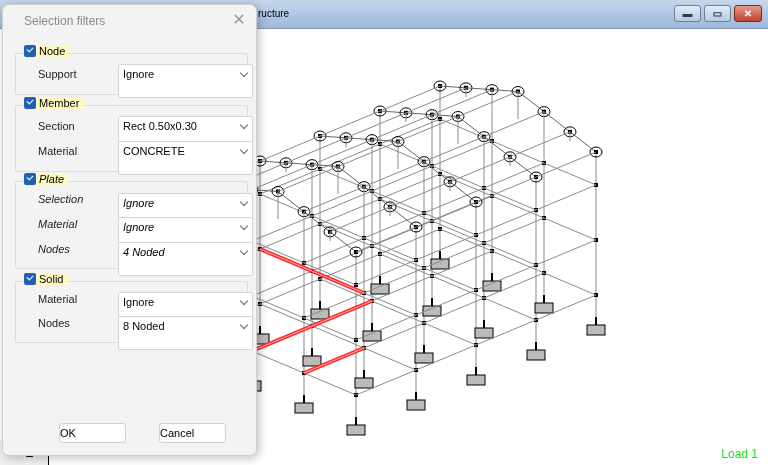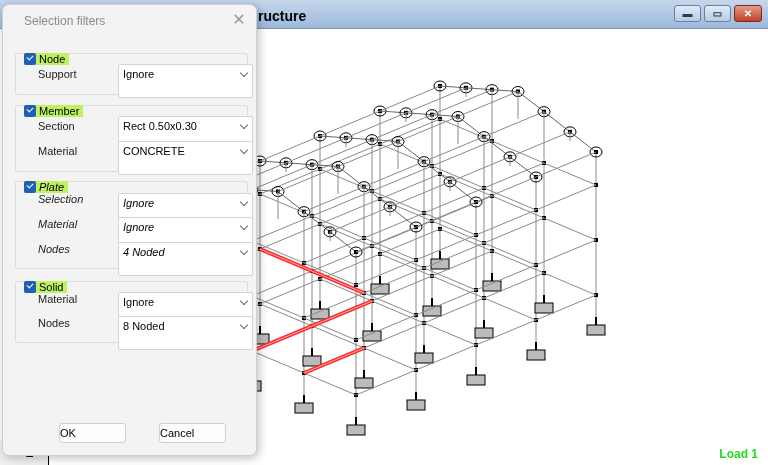--- a/index.html
+++ b/index.html
@@ -1,33 +1,33 @@
 <!DOCTYPE html>
 <html><head>
 <meta charset="utf-8">
 <style>
   html,body{margin:0;padding:0;}
   body{width:768px;height:465px;position:relative;overflow:hidden;background:#ffffff;font-family:"Liberation Sans",sans-serif;}
   .app-titlebar{position:absolute;left:0;top:0;width:768px;height:28px;background:linear-gradient(#c5d7ec,#9db9dc);border-bottom:1px solid #7f95b3;}
-  .app-title{position:absolute;left:258px;top:8px;font-size:14px;color:#000;font-weight:bold;}
+  .app-title{position:absolute;left:258px;top:8px;font-size:10px;color:#000;}
   .win-btns{position:absolute;right:6px;top:5px;display:flex;gap:3px;}
   .win-btn{width:27px;height:17px;border:1px solid #6d7f98;border-radius:3px;background:linear-gradient(#e3ecf7,#b9cbe2);position:relative;box-sizing:border-box;}
   .win-btn.close{width:28px;background:linear-gradient(#e69b8a,#c0402a);border-color:#7a2a1c;}
   .win-btn .glyph{position:absolute;left:0;right:0;top:1px;text-align:center;font-size:10px;font-weight:bold;color:#2b3d55;line-height:14px;}
   .win-btn.close .glyph{color:#fff;}
   .canvas{position:absolute;left:0;top:29px;width:768px;height:436px;background:#fff;}
   .canvas svg{position:absolute;left:0;top:0;}
-  .load-label{position:absolute;right:10px;bottom:4px;color:#22dd22;font-weight:bold;font-size:12px;}
+  .load-label{position:absolute;right:10px;bottom:4px;color:#22dd22;font-weight:normal;font-size:12px;}
   .left-strip{position:absolute;left:0;top:440px;width:48px;height:25px;background:#f0f0f0;border-right:1px solid #000;}
   .left-strip span{position:absolute;left:26px;top:6px;font-size:12px;}
   .dialog{position:absolute;left:2px;top:4px;width:253px;height:450px;background:#f3f3f3;border:1px solid #cfcfcf;border-radius:7px;box-shadow:2px 2px 10px rgba(0,0,0,0.25);}
   .dlg-title{position:absolute;left:9px;top:9px;font-size:12px;color:#8a8a8a;margin-left:12px;}
   .dlg-close{position:absolute;right:7px;top:5px;width:20px;height:20px;color:#9a9a9a;font-size:16px;text-align:center;line-height:20px;}
   .group{position:absolute;left:12px;width:231px;border:1px solid #dcdcdc;border-radius:2px;}
-  .group-legend{position:absolute;left:8px;top:-9px;background:#bef264;padding:0 4px 0 0;display:flex;align-items:center;font-size:11px;margin-top:8px;}
+  .group-legend{position:absolute;left:8px;top:-9px;background:#fef9c3;padding:0 4px 0 0;display:flex;align-items:center;font-size:11px;}
   .chk{width:12px;height:12px;border-radius:2px;background:#1f5fb5;margin-right:3px;position:relative;}
   .chk:after{content:"";position:absolute;left:3px;top:2px;width:5px;height:3px;border-left:1.5px solid #fff;border-bottom:1.5px solid #fff;transform:rotate(-45deg);}
   .row{position:absolute;left:22px;font-size:11px;color:#222;}
   .row-label{position:absolute;left:0;top:4px;width:70px;}
   .select{position:absolute;left:80px;top:0;width:135px;height:34px;background:#fff;border:1px solid #d4d4d4;border-radius:2px;box-sizing:border-box;}
   .select-val{position:absolute;left:4px;top:3px;font-size:11px;color:#000;}
   .select-arrow{position:absolute;right:5px;top:5px;width:5px;height:5px;border-right:1px solid #666;border-bottom:1px solid #666;transform:rotate(45deg);}
   .btn{position:absolute;top:418px;width:67px;height:20px;background:#fdfdfd;border:1px solid #d0d0d0;border-radius:3px;font-size:11px;line-height:19px;box-sizing:border-box;}
 </style>
 </head>

